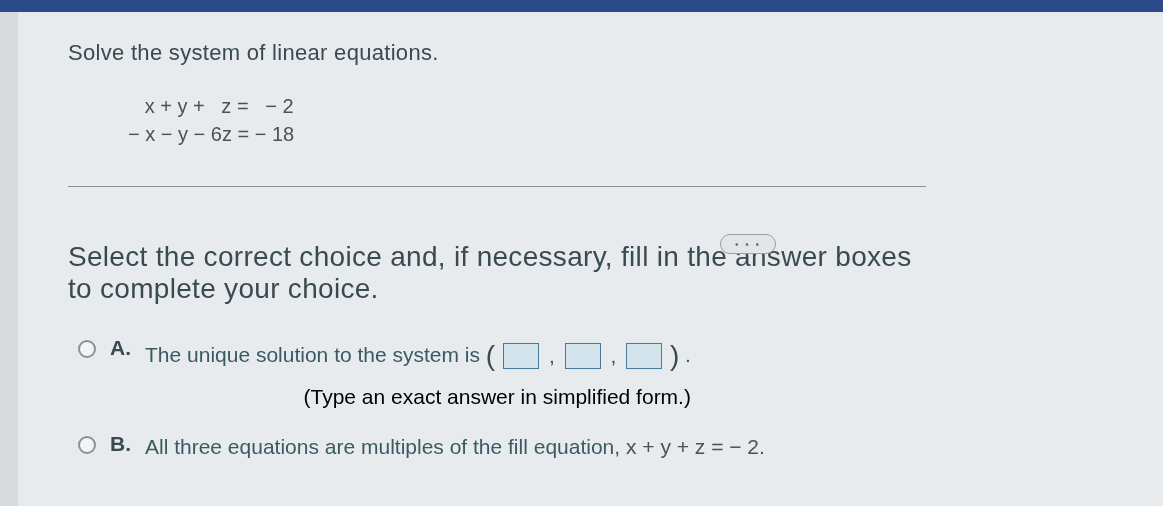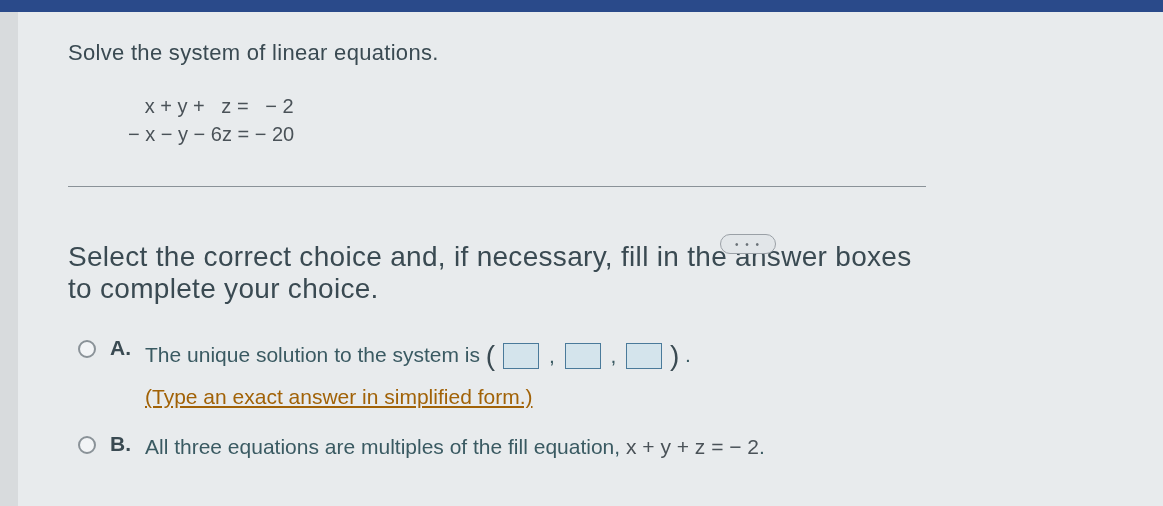--- a/index.html
+++ b/index.html
@@ -97,26 +97,26 @@
       font-weight: bold;
       color: #3a4a52;
       margin-right: 14px;
       margin-top: 1px;
       flex-shrink: 0;
     }
     .choice-body {
       font-size: 21px;
       color: #3a5a62;
       line-height: 1.5;
+      text-align: right;
     }
     .choice-body .hint {
       display: block;
-      color: #a16207;
+      color: #000000;
       margin-top: 4px;
-      text-decoration: underline;
     }
     .answer-box {
       display: inline-block;
       width: 36px;
       height: 26px;
       background: #d4e4ec;
       border: 1px solid #4a7a9a;
       vertical-align: middle;
       margin: 0 2px;
     }
@@ -129,21 +129,21 @@
 
 <div class="top-bar"></div>
 <div class="left-strip"></div>
 
 <div class="content">
 
   <div class="prompt">Solve the system of linear equations.</div>
 
   <div class="equations">
     <div class="eq-row">   x + y +   z =   − 2</div>
-    <div class="eq-row">− x − y − 6z = − 20</div>
+    <div class="eq-row">− x − y − 6z = − 18</div>
   </div>
 
   <hr class="divider">
 
   <div class="ellipsis-pill">
     <span>• • •</span>
   </div>
 
   <div class="instruction">Select the correct choice and, if necessary, fill in the answer boxes to complete your choice.</div>
 

